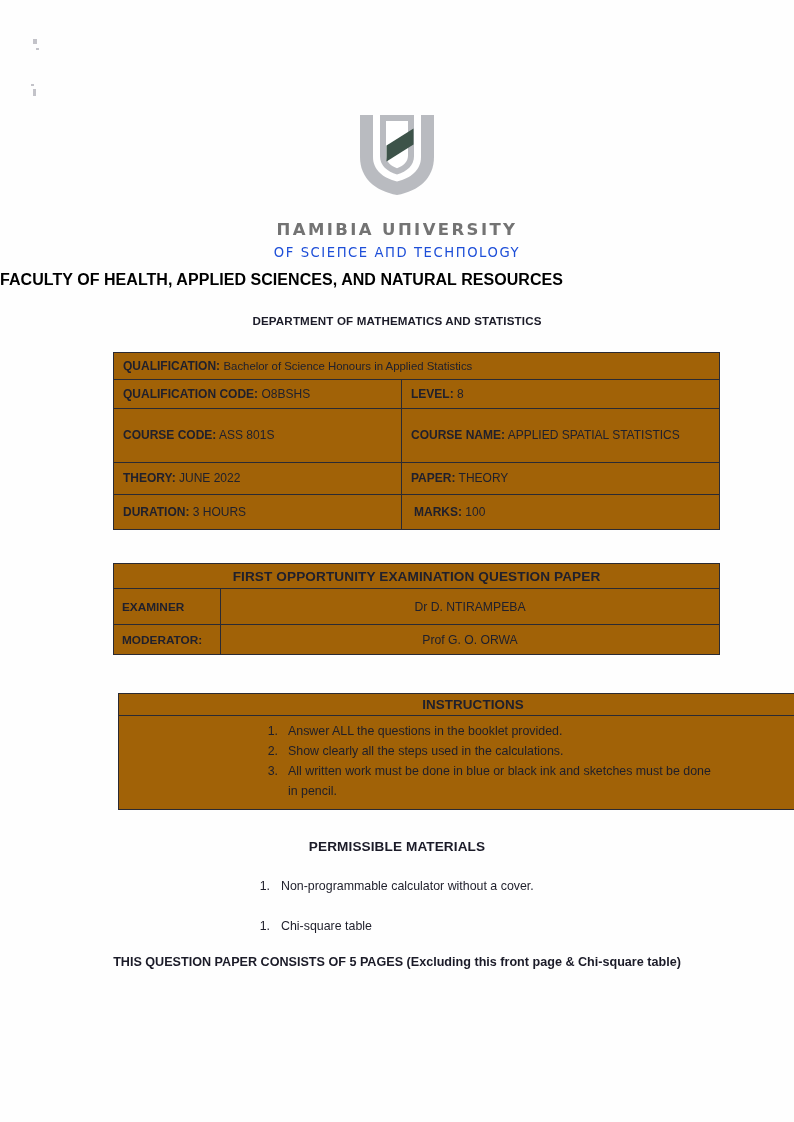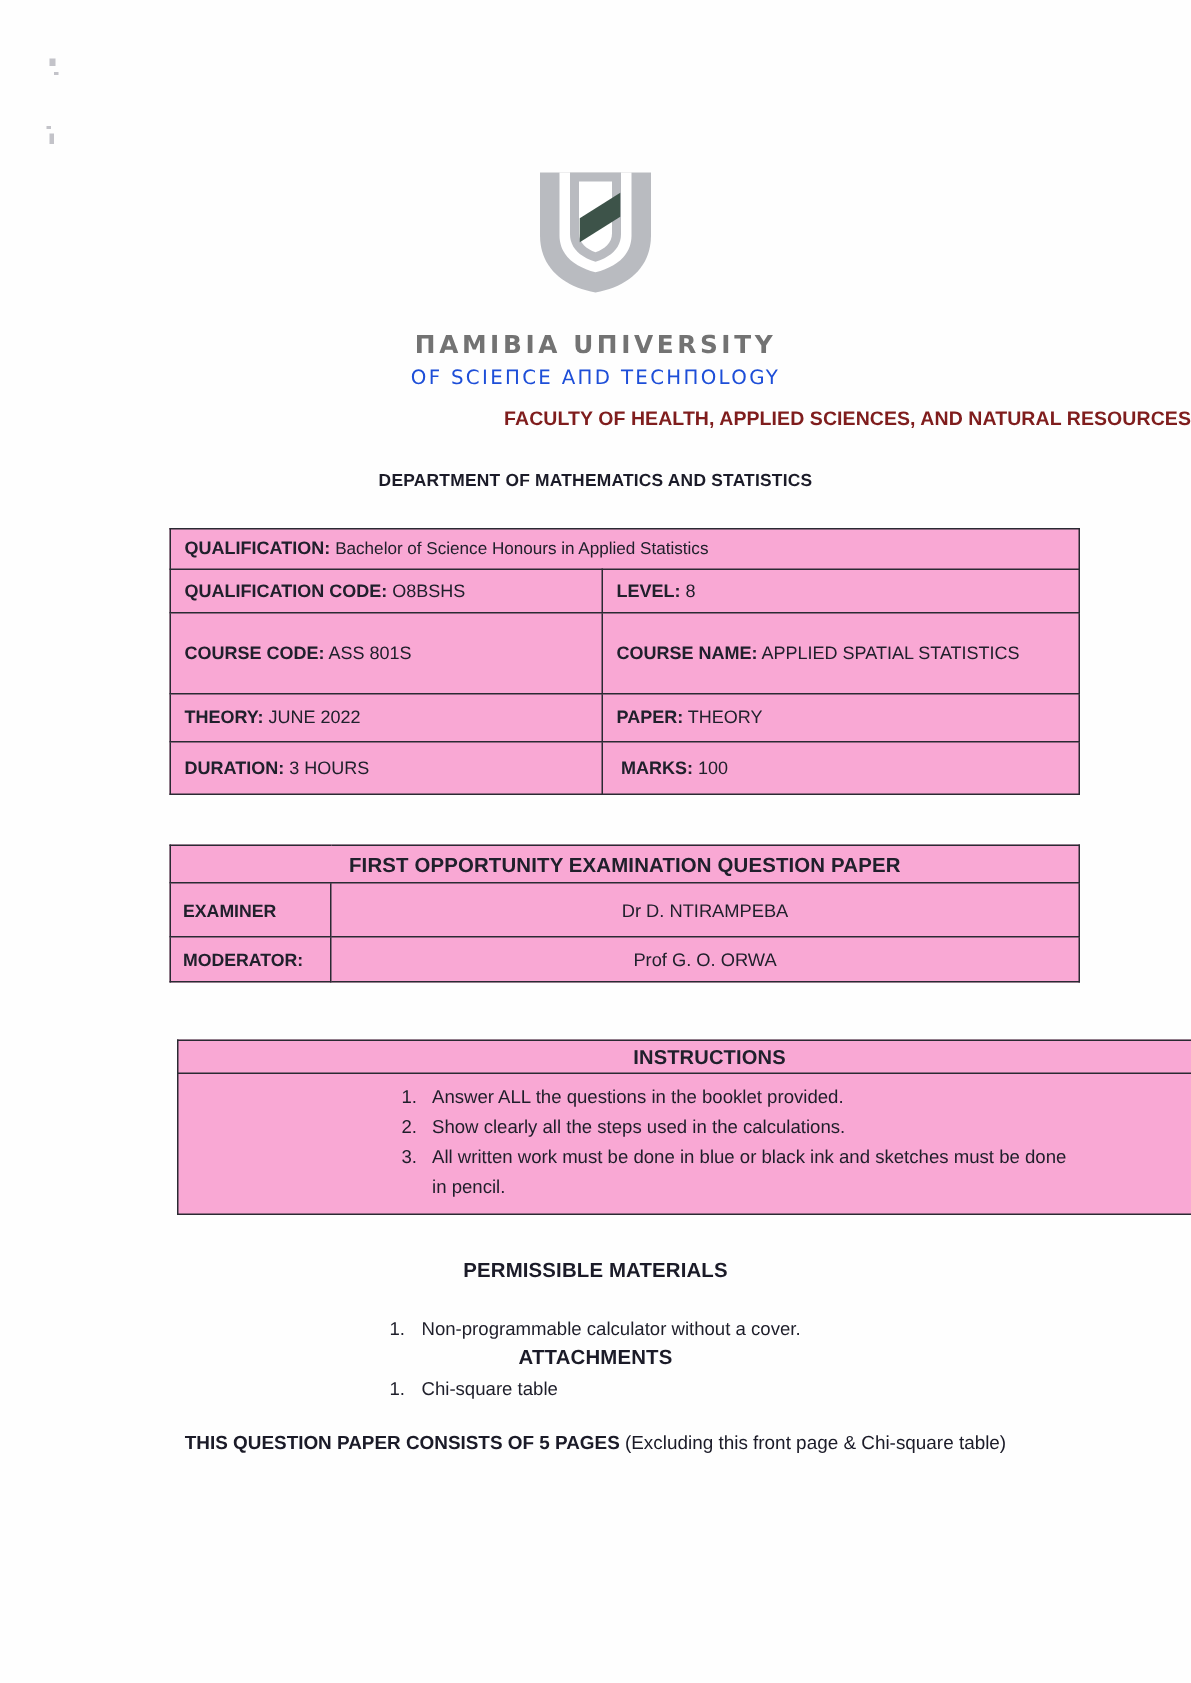--- a/index.html
+++ b/index.html
@@ -62,44 +62,44 @@
     letter-spacing: 1.55px;
     color: #1d4ed8;
     line-height: 1.0;
     margin-top: 7px;
   }
 
   .faculty {
     position: absolute;
     left: 0; right: 0;
     top: 271px;
-    text-align: right;
-    font-size: 13px;
+    text-align: left;
+    font-size: 16px;
     font-weight: 700;
     letter-spacing: .05px;
-    color: #7f1d1d;
+    color: #000000;
   }
 
   .department {
     position: absolute;
     left: 0; right: 0;
     top: 314px;
     text-align: center;
     font-size: 11.6px;
     font-weight: 700;
     letter-spacing: .15px;
     color: #1b1b28;
   }
 
   
   .tbl {
     position: absolute;
     border-collapse: collapse;
     table-layout: fixed;
-    background: #f9a8d4;
+    background: #a16207;
   }
   .tbl td {
     border: 1.15px solid #2a2a33;
     padding: 0;
     vertical-align: middle;
     font-size: 12px;
     color: #20202c;
   }
   .cell { padding: 4px 9px; line-height: 1.25; }
   .cell b, .lbl { font-weight: 700; }
@@ -205,21 +205,21 @@
 
   #pages-note {
     position: absolute;
     left: 0; right: 0;
     top: 955px;
     text-align: center;
     font-size: 12.6px;
     color: #1b1b28;
   }
   #pages-note .strong { font-weight: 700; }
-  #pages-note .weak { font-weight: 400; }
+  #pages-note .weak { font-weight: 700; }
 </style>
 </head>
 <body>
 
 <div class="page">
 
   <span class="speck" style="left:33px; top:39px; width:4px; height:5px;"></span>
   <span class="speck" style="left:36px; top:48px; width:3px; height:2px;"></span>
   <span class="speck" style="left:31px; top:84px; width:3px; height:2px;"></span>
   <span class="speck" style="left:33px; top:89px; width:3px; height:7px;"></span>
@@ -367,21 +367,20 @@
     </tbody>
   </table>
 
   <div class="sec-title" id="permissible-title">PERMISSIBLE MATERIALS</div>
 
   <div class="num-line" id="permissible-item">
     <span class="num">1.</span>
     <span class="txt">Non-programmable calculator without a cover.</span>
   </div>
 
-  <div class="sec-title" id="attachments-title">ATTACHMENTS</div>
 
   <div class="num-line" id="attachments-item">
     <span class="num">1.</span>
     <span class="txt">Chi-square table</span>
   </div>
 
   <div id="pages-note">
     <span class="strong">THIS QUESTION PAPER CONSISTS OF 5 PAGES</span><span class="weak"> (Excluding this front page &amp; Chi-square table)</span>
   </div>
 

